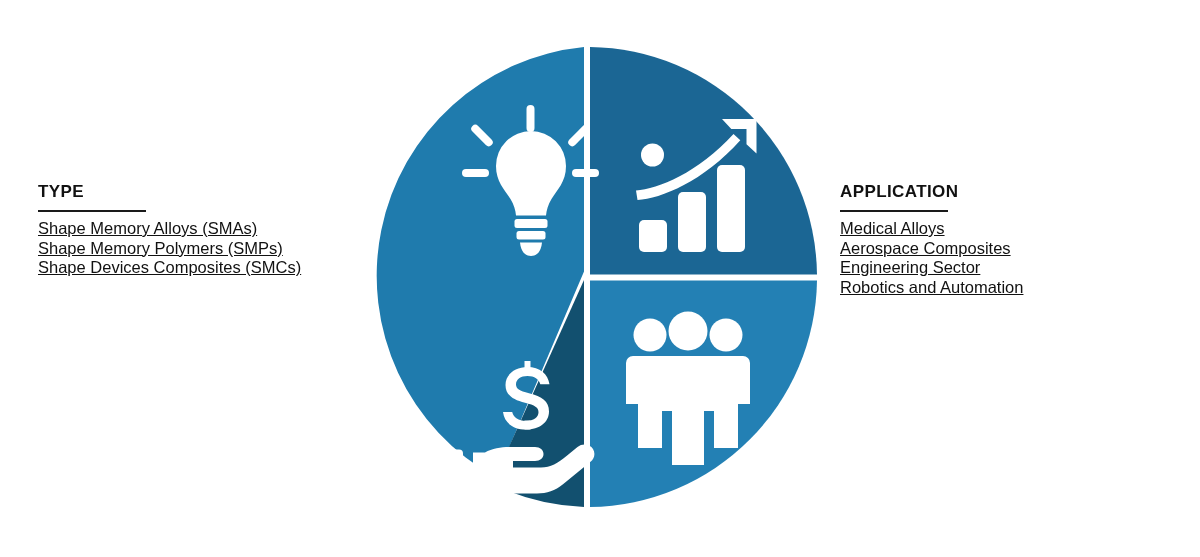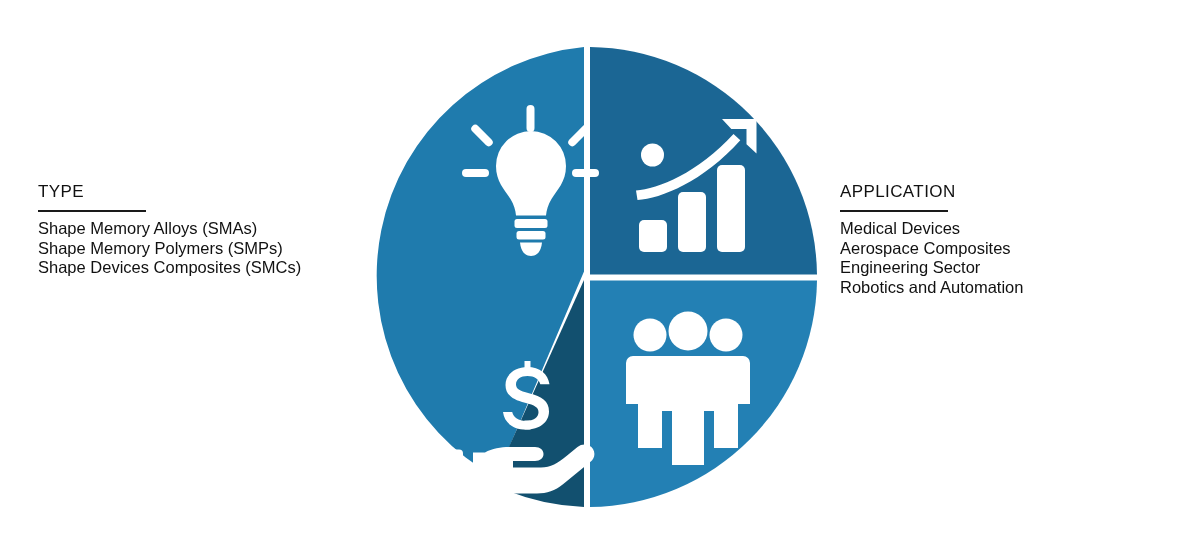--- a/index.html
+++ b/index.html
@@ -25,36 +25,37 @@
     color: #111111;
   }
   .panel-left  { left: 38px;  top: 182px; width: 330px; }
   .panel-right { left: 840px; top: 182px; width: 330px; }
 
   .panel-heading {
     font-size: 17px;
     letter-spacing: 0.4px;
     line-height: 20px;
     color: #111111;
-    font-weight: 400;
+    font-weight: 700;
     white-space: nowrap;
   }
   .panel-rule {
     margin-top: 8px;
     margin-bottom: 7px;
     height: 0;
     border-top: 2px solid #1a1a1a;
   }
   .panel-left  .panel-rule { width: 108px; }
   .panel-right .panel-rule { width: 108px; }
 
   .panel-list {
     list-style: none;
     margin: 0;
     padding: 0;
+    text-decoration: underline;
   }
   .panel-list li {
     font-size: 16.5px;
     line-height: 19.5px;
     color: #111111;
     white-space: nowrap;
   }
 
   
   .pie-wrap {
@@ -78,21 +79,21 @@
       <li>Shape Memory Alloys (SMAs)</li>
       <li>Shape Memory Polymers (SMPs)</li>
       <li>Shape Devices Composites (SMCs)</li>
     </ul>
   </div>
 
   <div class="panel panel-right">
     <div class="panel-heading">APPLICATION</div>
     <div class="panel-rule"></div>
     <ul class="panel-list">
-      <li>Medical Devices</li>
+      <li>Medical Alloys</li>
       <li>Aerospace Composites</li>
       <li>Engineering Sector</li>
       <li>Robotics and Automation</li>
     </ul>
   </div>
 
   <div class="pie-wrap">
     <svg class="pie-svg" viewBox="0 0 468 468" xmlns="http://www.w3.org/2000/svg">
 
       <path d="M 231.0 228.4 L 231.0 4.0 A 230 230 0 0 0 143.2 434.6 Z" fill="#1F7BAD"></path>

